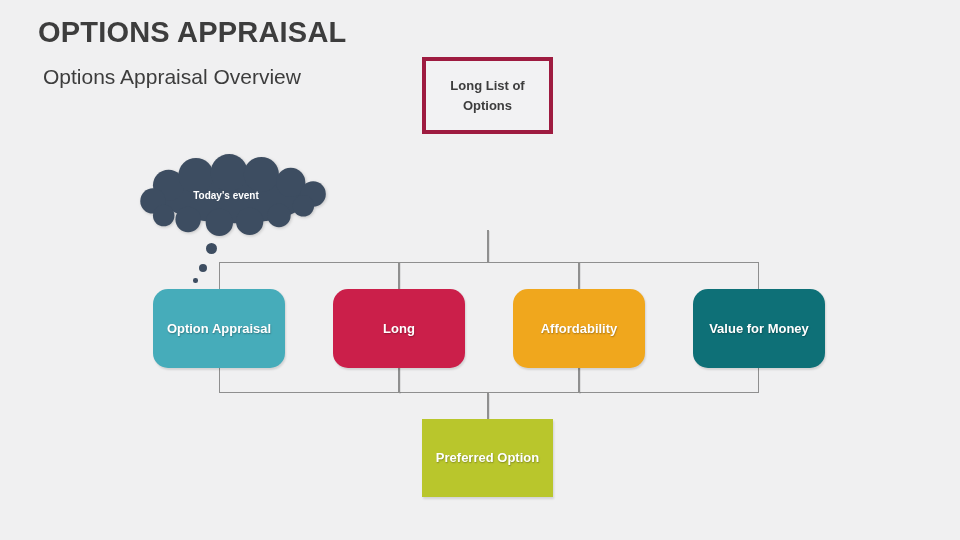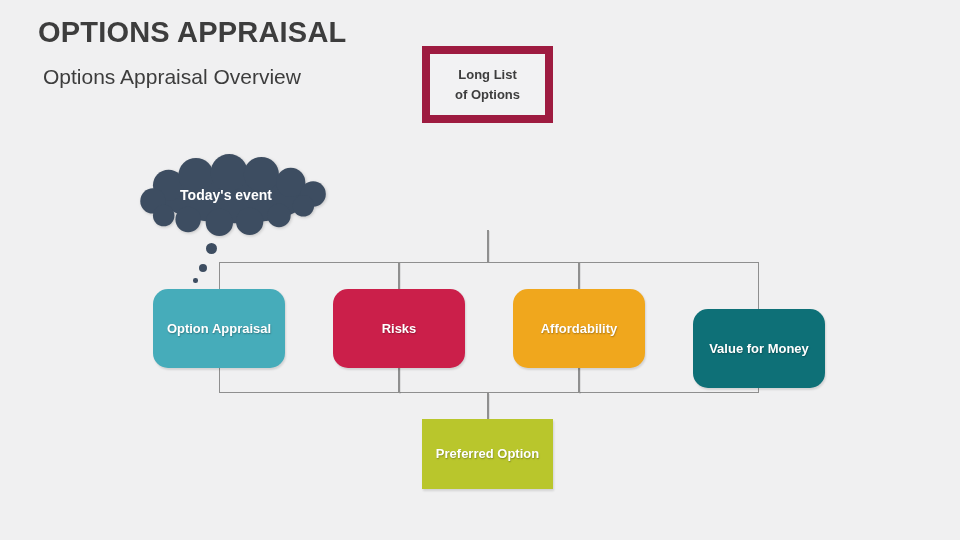--- a/index.html
+++ b/index.html
@@ -53,58 +53,58 @@
     align-items: center;
     justify-content: center;
     text-align: center;
     box-sizing: border-box;
     z-index: 2;
     font-size: 13px;
     font-weight: 700;
     line-height: 1.5;
   }
   .box-outline {
-    left: 422px; top: 46px;
+    left: 422px; top: 57px;
     width: 131px; height: 77px;
     background: #f2f2f3;
-    border: 8px solid #a3a3a3;
+    border: 4px solid #a3a3a3;
     color: #3d3d3d;
     padding: 0 22px;
   }
   .box-fill {
     color: #ffffff;
     text-shadow: 0.5px 1px 1.5px rgba(0,0,0,0.3);
     box-shadow: 1px 1.5px 2px rgba(0,0,0,0.12);
   }
   .box-shortlisted { left: 423px; top: 153px; width: 130px; height: 78px; padding: 0 24px; }
-  .box-preferred   { left: 422px; top: 419px; width: 131px; height: 70px; }
+  .box-preferred   { left: 422px; top: 419px; width: 131px; height: 78px; }
   .box-round { border-radius: 15px; top: 289px; width: 132px; height: 79px; padding: 0 8px; }
   .box-r0 { left: 153px; justify-content: center; }
   .box-r1 { left: 333px; }
   .box-r2 { left: 513px; }
-  .box-r3 { left: 693px; margin-top: 20px; }
+  .box-r3 { left: 693px; }
 
   
   .cloud-wrap {
     position: absolute;
     left: 136px; top: 155px;
     width: 198px; height: 84px;
     z-index: 2;
   }
   .cloud-wrap svg { position: absolute; left: 0; top: 0; overflow: visible;
     filter: drop-shadow(1px 1.5px 1.5px rgba(0,0,0,0.18)); }
   .cloud-label {
     position: absolute;
     inset: 0;
     display: flex;
     align-items: center;
     justify-content: center;
     transform: translate(-9px, -2px);
     color: #ffffff;
-    font-size: 14px;
+    font-size: 10px;
     font-weight: 600;
     z-index: 3;
   }
   .trail-dot { position: absolute; border-radius: 50%; z-index: 2; }
   .dot-1 { left: 206px; top: 243px; width: 11px; height: 11px; }
   .dot-2 { left: 199px; top: 264px; width: 8px;  height: 8px; }
   .dot-3 { left: 193px; top: 278px; width: 4.5px; height: 4.5px; }
 </style>
 </head>
 <body>
@@ -147,21 +147,21 @@
     <div class="cloud-label">Today's event</div>
   </div>
   <div class="trail-dot dot-1" style="background-color: rgb(61, 77, 97);"></div>
   <div class="trail-dot dot-2" style="background-color: rgb(61, 77, 97);"></div>
   <div class="trail-dot dot-3" style="background-color: rgb(61, 77, 97);"></div>
 
   <div class="box box-fill box-round box-r0" style="background-color: rgb(70, 172, 186);">
     <span>Option Appraisal</span>
   </div>
   <div class="box box-fill box-round box-r1" style="background-color: rgb(203, 31, 74);">
-    <span>Risks</span>
+    <span>Long</span>
   </div>
   <div class="box box-fill box-round box-r2" style="background-color: rgb(240, 167, 29);">
     <span>Affordability</span>
   </div>
   <div class="box box-fill box-round box-r3" style="background-color: rgb(14, 112, 119);">
     <span>Value for Money</span>
   </div>
 
   <div class="box box-fill box-preferred" style="background-color: rgb(185, 198, 44);">
     <span>Preferred Option</span>

